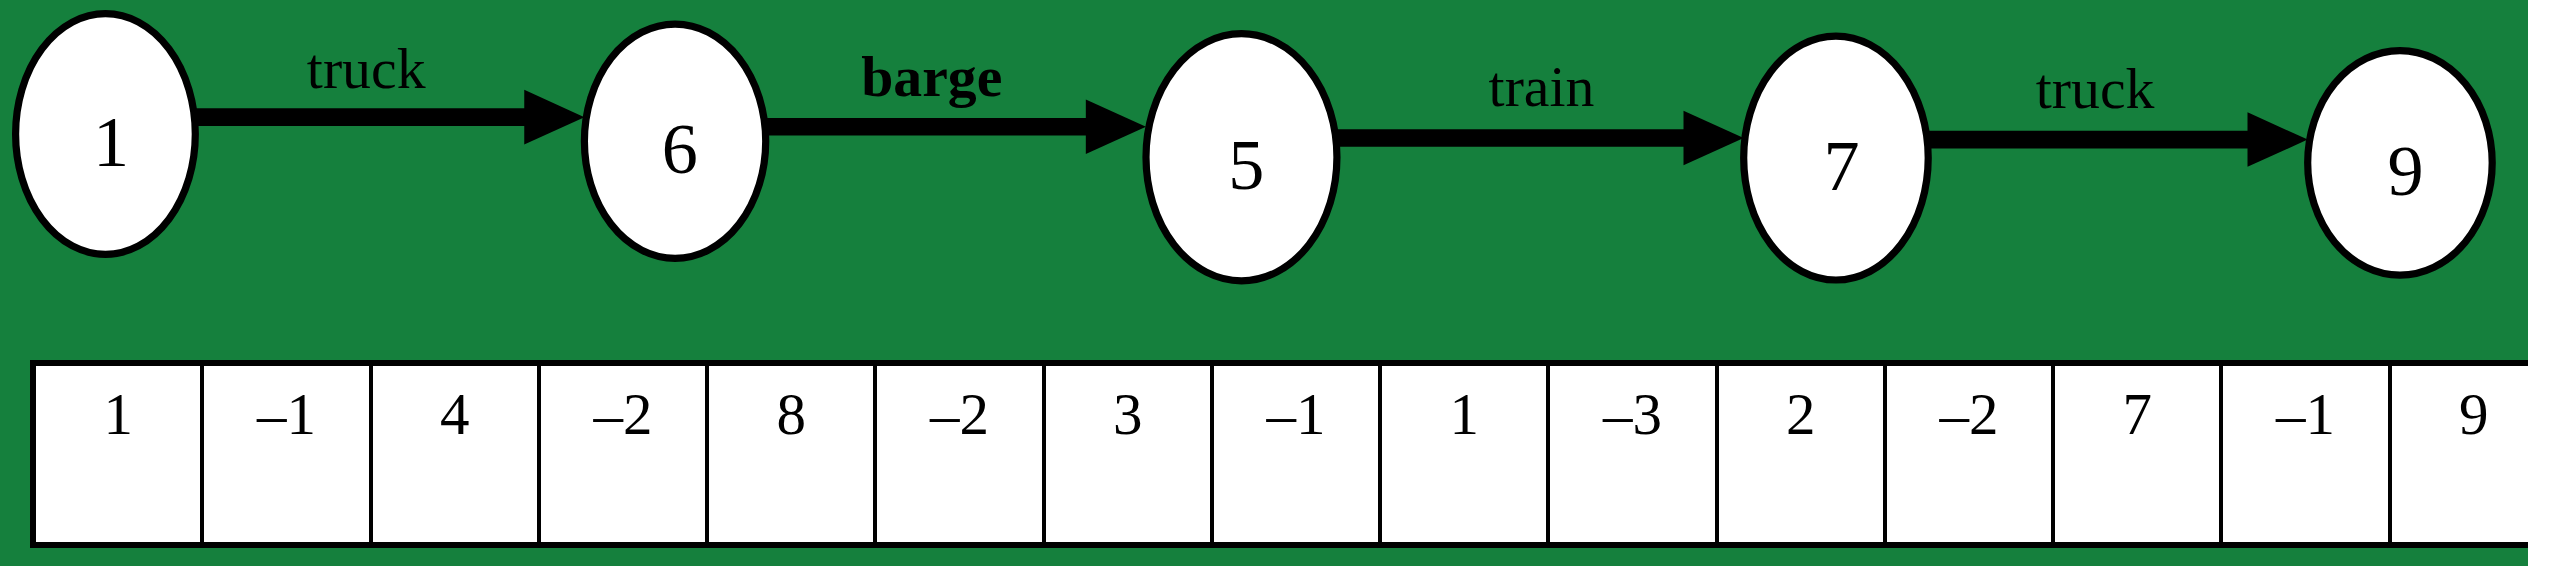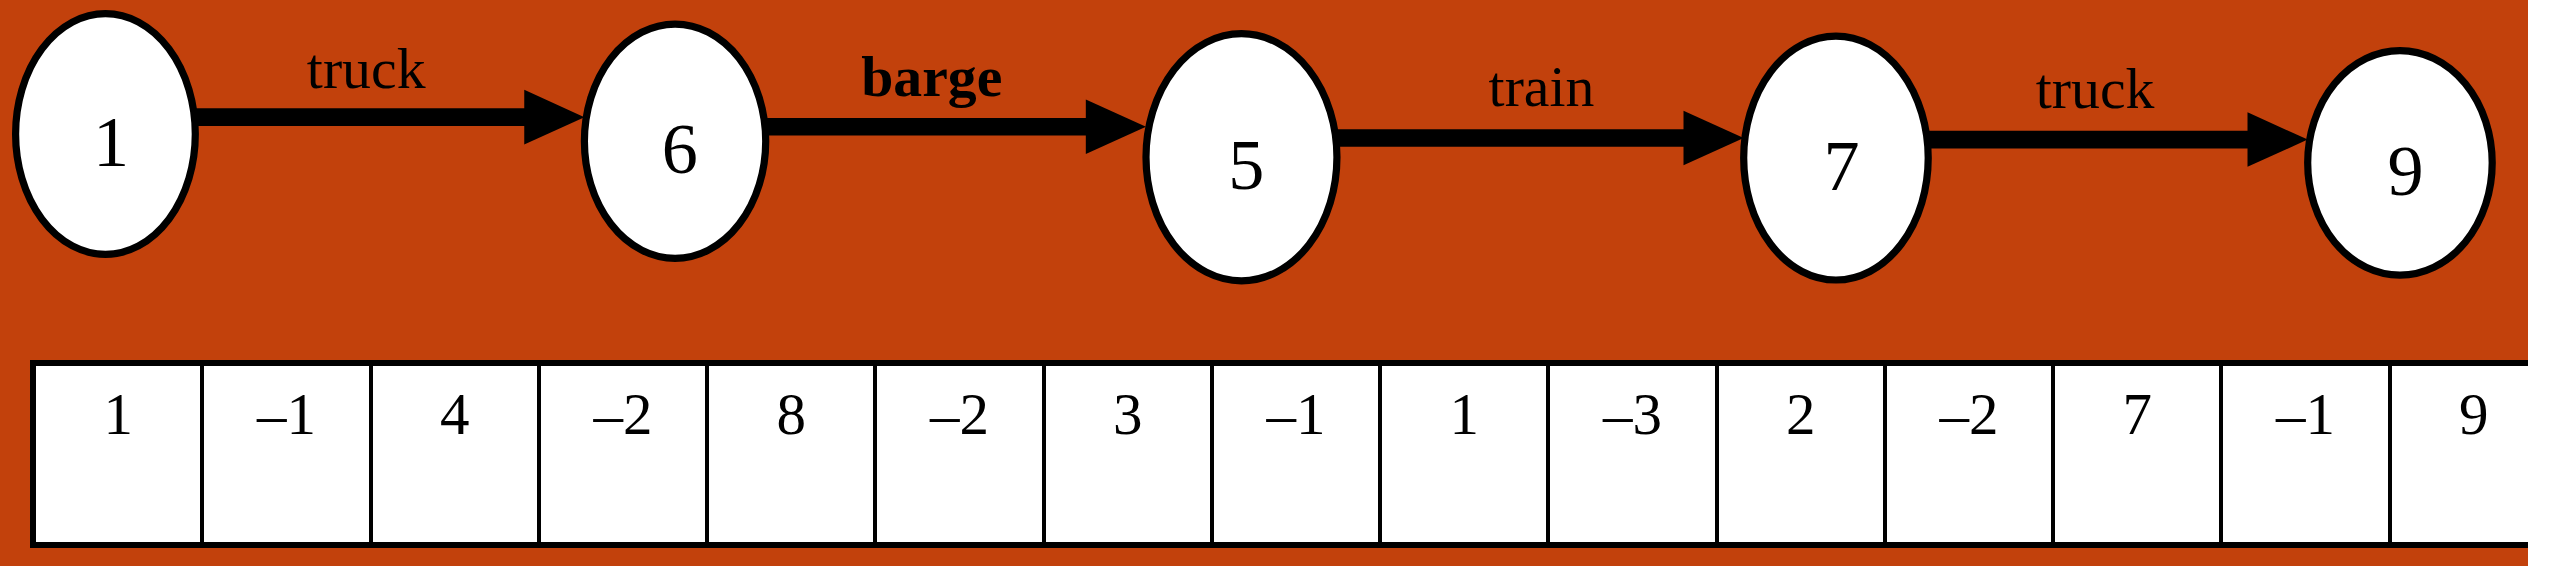--- a/index.html
+++ b/index.html
@@ -1,19 +1,19 @@
 <!DOCTYPE html>
 <html style="font-size:13px"><head>
 <meta charset="utf-8">
 <style>
   html,body{margin:0;padding:0;background:#ffffff;}
   .page{
     position:relative;
     width:2528px;height:567px;
-    background:#c2410c;
+    background:#15803d;
     font-family:"Liberation Serif","DejaVu Serif",serif;
     color:#000;
     overflow:hidden;
   }
   svg.graph{position:absolute;left:0;top:0;display:block;}
   svg.graph text{
     font-family:"Liberation Serif","DejaVu Serif",serif;
     fill:#000000;
   }
   .node-label{font-size:90px;}

